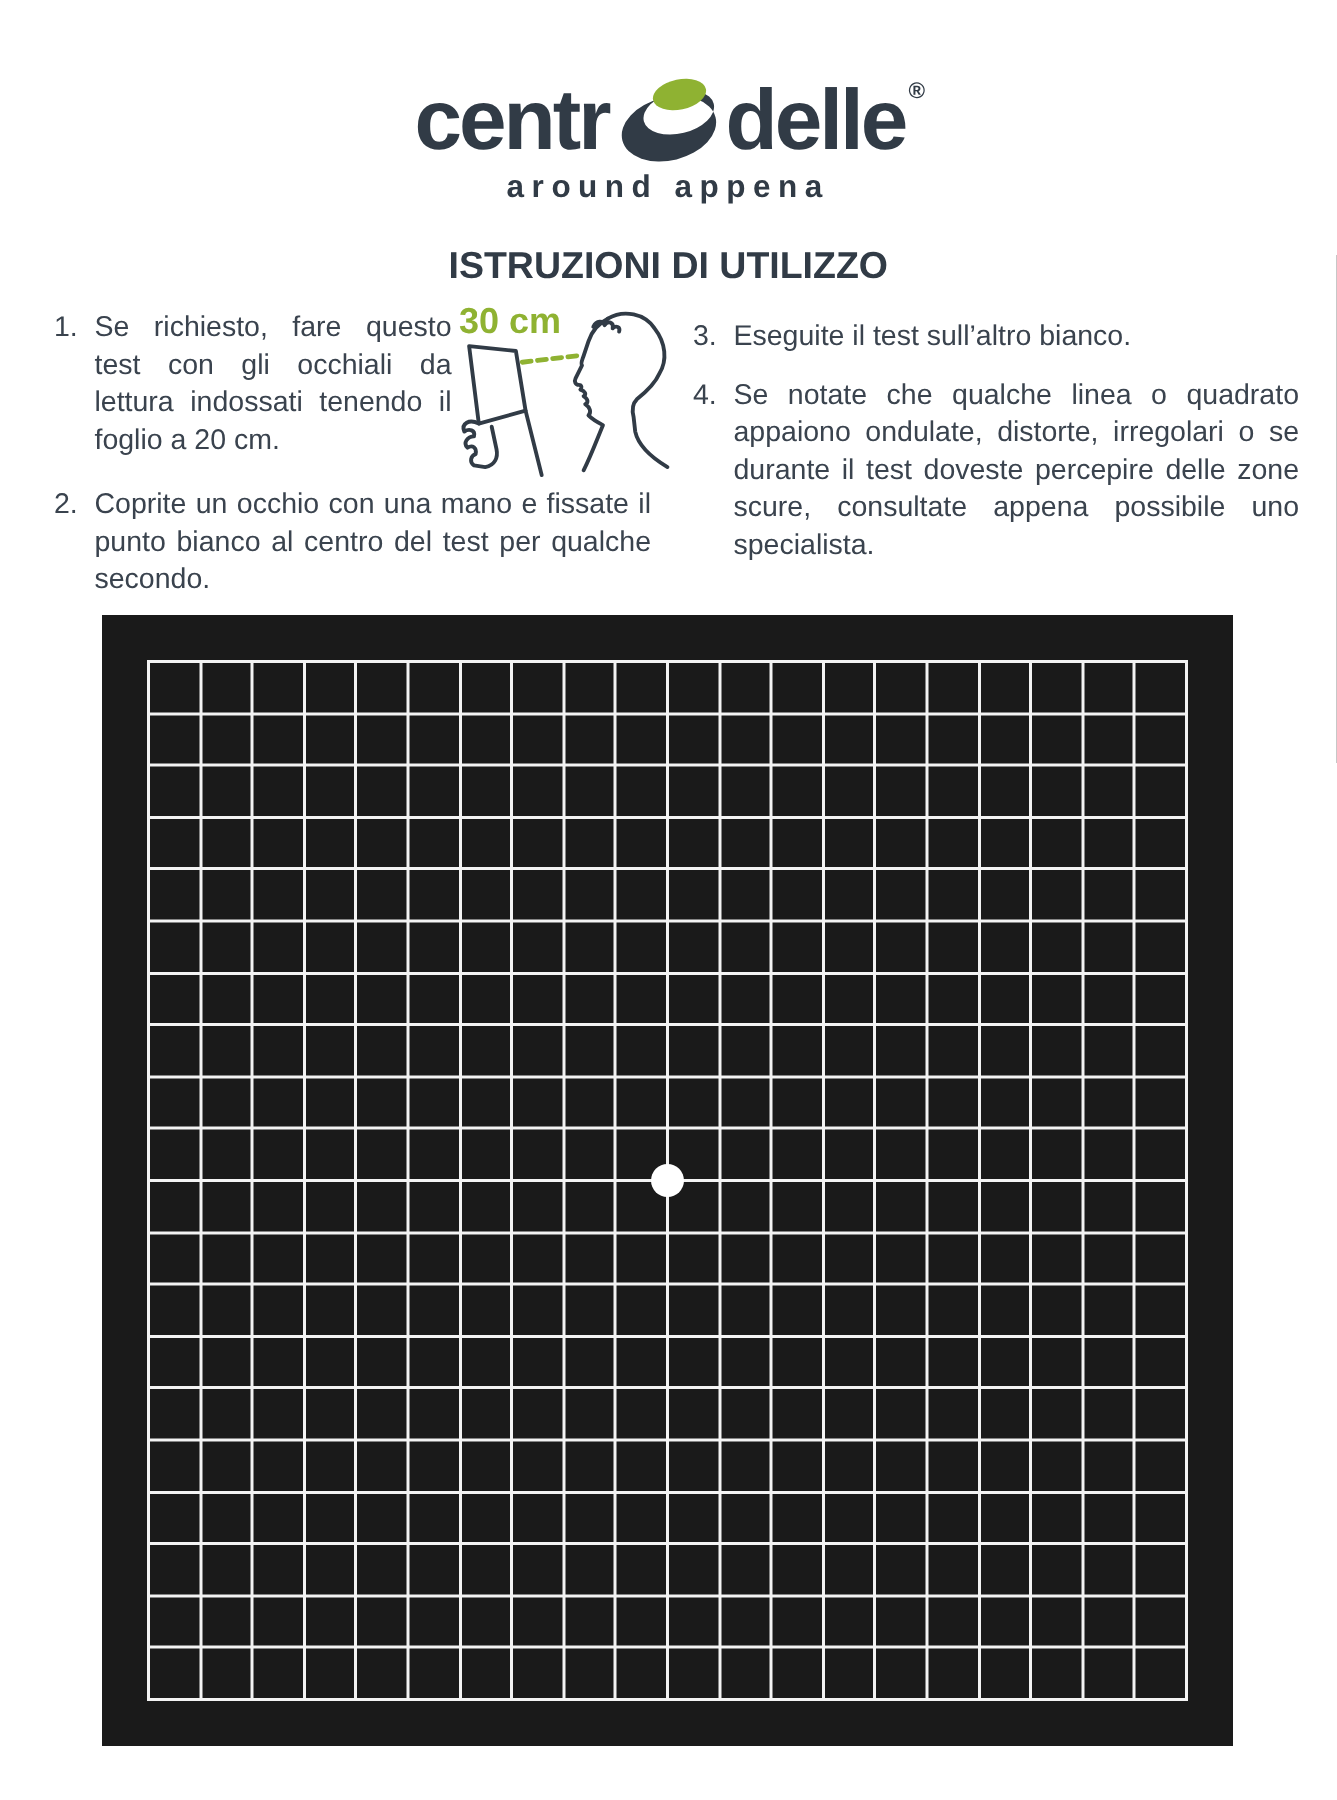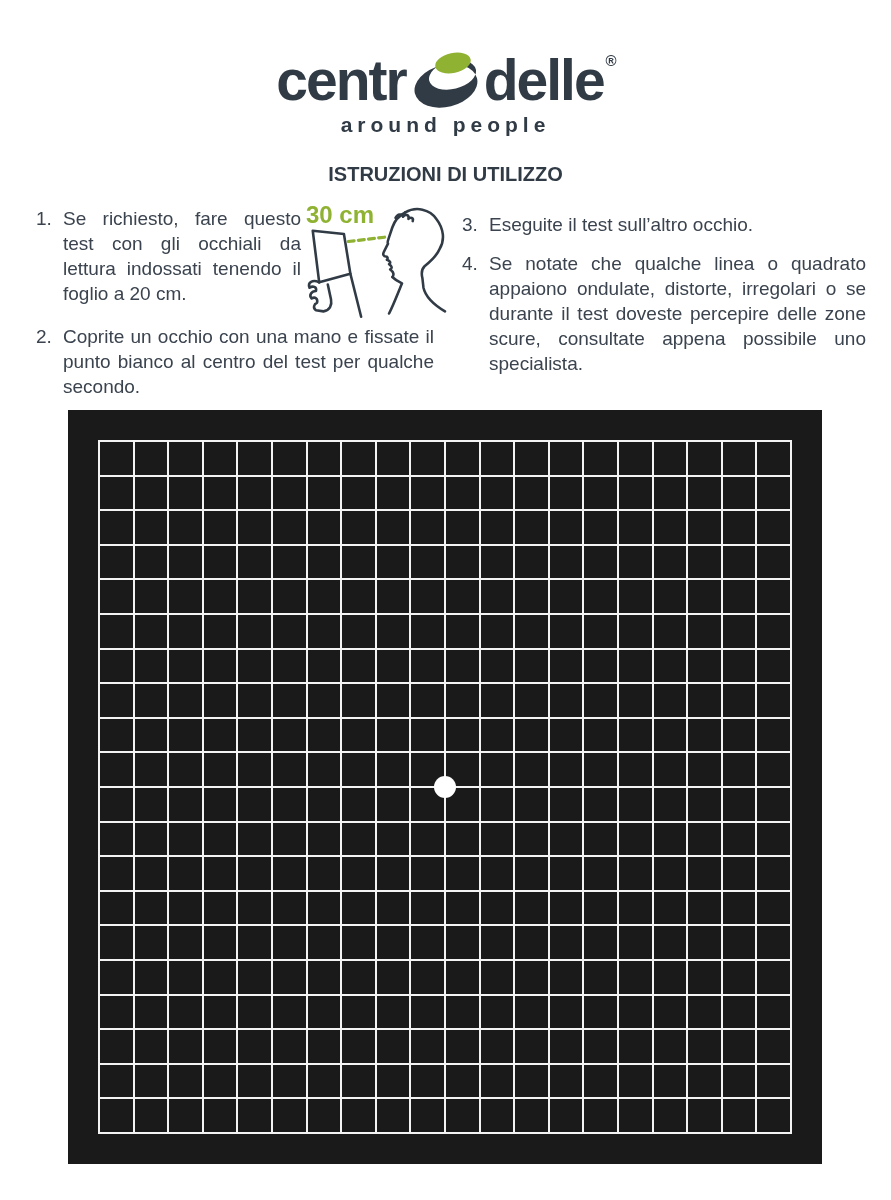--- a/index.html
+++ b/index.html
@@ -39,21 +39,21 @@
   }
   .tagline{
     position:absolute;top:113px;left:0;width:100%;
     text-align:center;font-size:21px;letter-spacing:5px;
     color:var(--ink-dark);font-weight:bold;
   }
 
   
   .heading{
     position:absolute;top:163px;left:0;width:100%;
-    text-align:center;font-size:20px;font-weight:bold;
+    text-align:center;font-size:25px;font-weight:bold;
     color:var(--ink-dark);letter-spacing:0;
   }
 
   
   .col{position:absolute;font-size:19px;line-height:25px;color:var(--ink);}
   .col-left{left:36px;top:206px;width:398px;}
   .col-right{left:462px;top:212px;width:404px;}
   .item{display:flex;margin-bottom:14px;}
   .item .num{width:27px;flex:0 0 27px;}
   .item .txt{flex:1;text-align:justify;}
@@ -103,21 +103,21 @@
         <g transform="rotate(-14 37 32)">
           <path fill-rule="evenodd" fill="var(--ink-dark)" d="M 5,36 a 32,21 0 1 0 64,0 a 32,21 0 1 0 -64,0 Z
                M 22,27 a 24,14 0 1 0 48,0 a 24,14 0 1 0 -48,0 Z"></path>
         </g>
         <ellipse cx="45" cy="13" rx="18" ry="10" transform="rotate(-12 45 13)" fill="var(--green)"></ellipse>
       </svg>
     </span>
     <span class="brand-text">delle</span>
     <span class="registered">®</span>
   </div>
-  <div class="tagline">around people</div>
+  <div class="tagline">around appena</div>
 
   <div class="heading">ISTRUZIONI DI UTILIZZO</div>
 
   <div class="col col-left">
     <div class="item">
       <span class="num">1.</span>
       <span class="txt item1-txt">Se richiesto, fare questo test con gli occhiali da lettura indossati tenendo il foglio a 20 cm.</span>
     </div>
     <div class="item item2">
       <span class="num">2.</span>
@@ -142,21 +142,21 @@
         </g>
 
         <path d="M 43,36 L 77,32" fill="none" stroke="var(--green)" stroke-width="3" stroke-dasharray="5.5 4" stroke-linecap="round"></path>
       </svg>
     </div>
   </div>
 
   <div class="col col-right">
     <div class="item">
       <span class="num">3.</span>
-      <span class="txt nojust">Eseguite il test sull’altro occhio.</span>
+      <span class="txt nojust">Eseguite il test sull’altro bianco.</span>
     </div>
     <div class="item">
       <span class="num">4.</span>
       <span class="txt">Se notate che qualche linea o quadrato appaiono ondulate, distorte, irregolari o se durante il test doveste percepire delle zone scure, consultate appena possibile uno specialista.</span>
     </div>
   </div>
 
   <div class="amsler">
     <div class="amsler-inner" style="grid-template-columns: repeat(20, 1fr); grid-template-rows: repeat(20, 1fr);">
         <div class="cell"></div>

